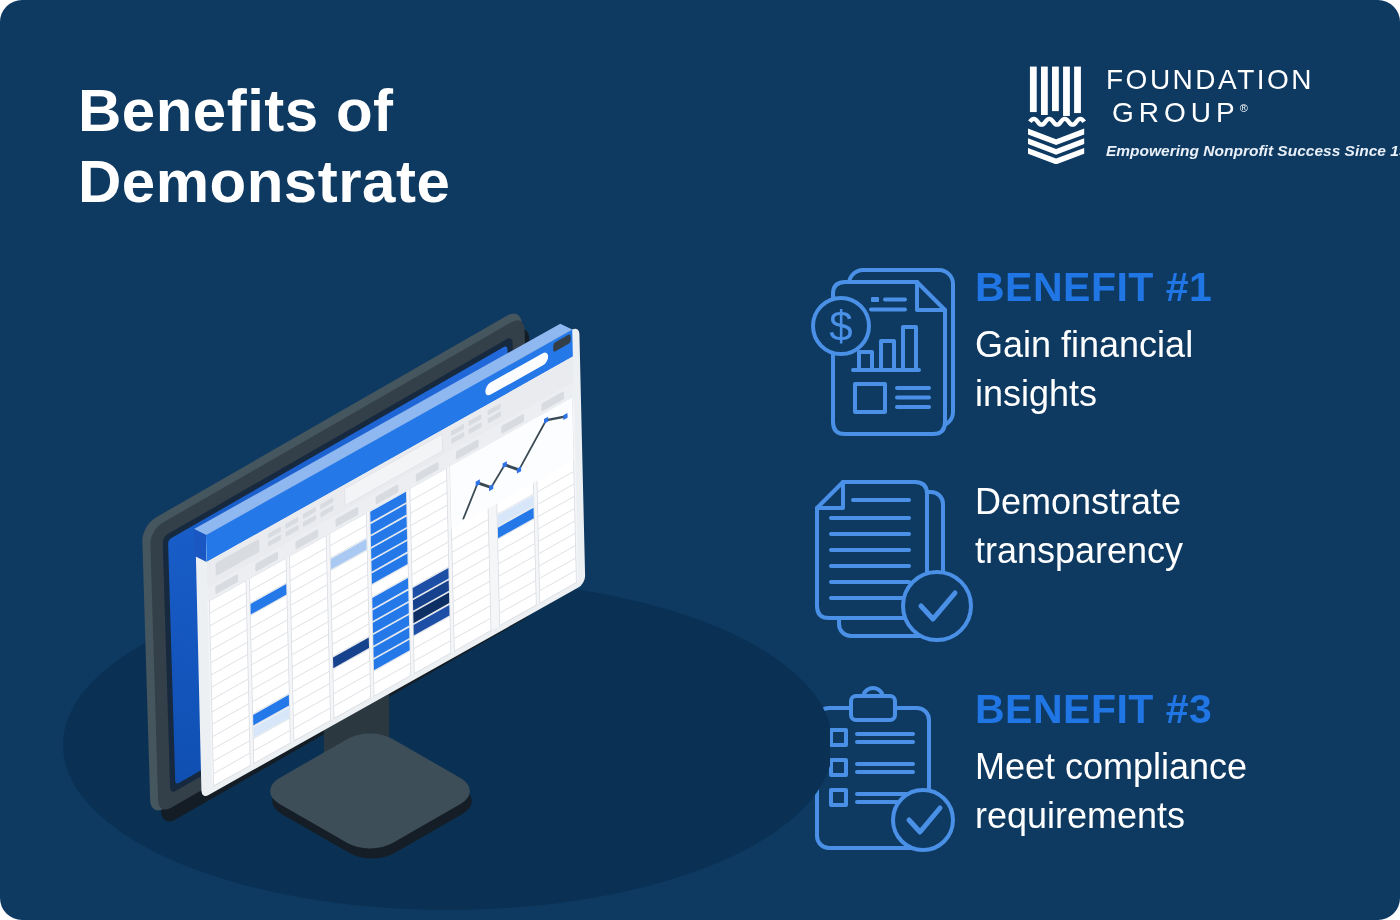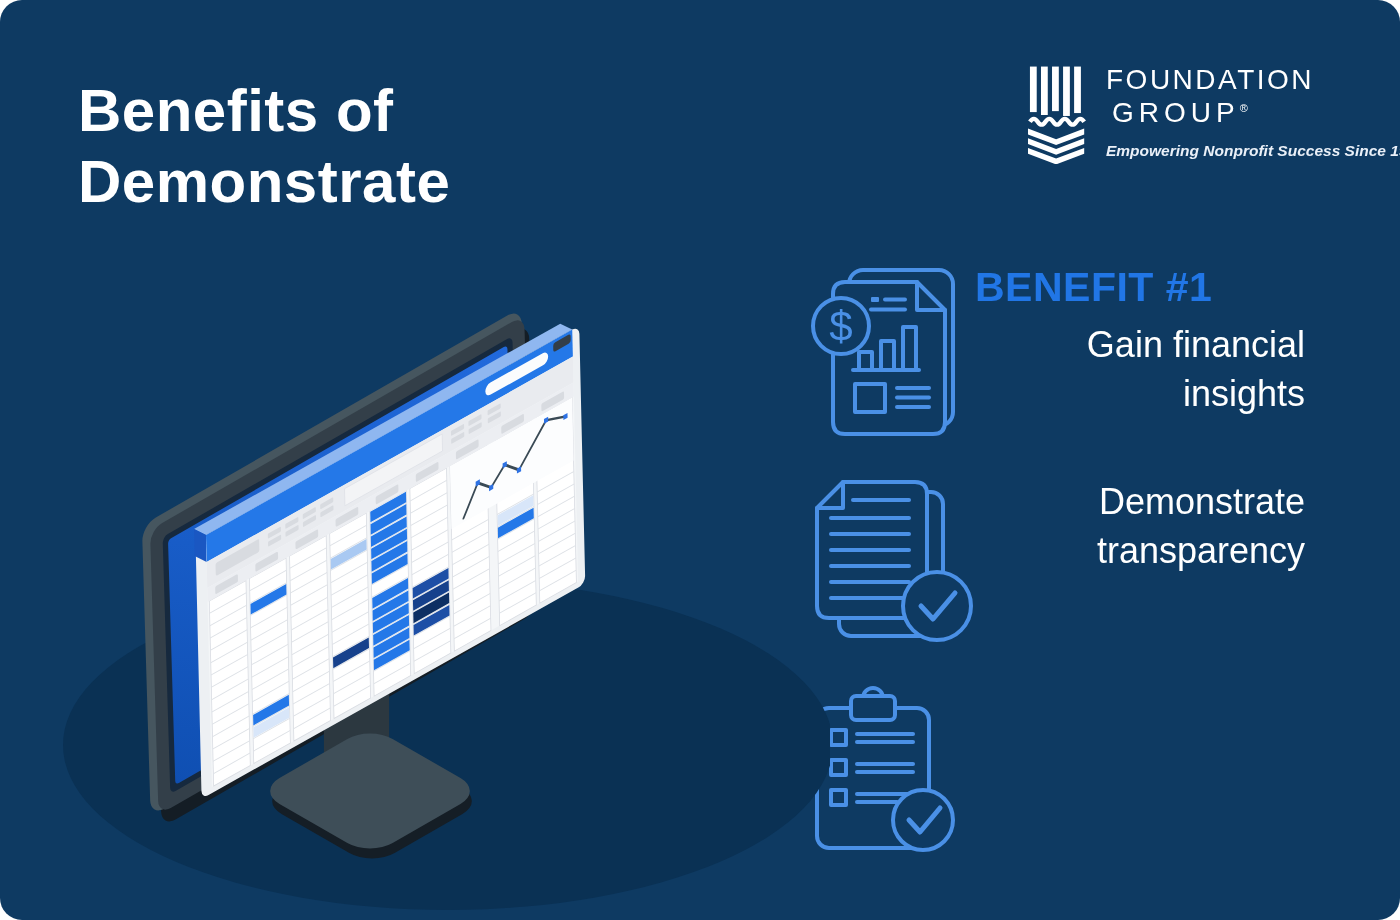--- a/index.html
+++ b/index.html
@@ -13,21 +13,21 @@
   .logo-name{font-size:28px;letter-spacing:2.5px;line-height:1.0;color:#fff;}
   .logo-name2{font-size:28px;letter-spacing:5px;margin-top:3px;margin-left:6px;color:#fff;}
   .reg{font-size:11px;vertical-align:super;letter-spacing:0;}
   .logo-tagline{font-size:15.5px;font-style:italic;font-weight:700;margin-top:13px;color:#EAF0F8;white-space:nowrap;}
   
   .benefit-row{position:absolute;left:805px;display:flex;width:580px;}
   .benefit-icon-wrap{flex:0 0 170px;padding-top:10px;color:var(--icon-blue,#4A90E6);}
   .benefit-text{}
   .benefit-heading{font-size:41px;font-weight:700;letter-spacing:.5px;color:var(--accent-blue,#2176E6);
         margin:14px 0 0 0;}
-  .benefit-desc{font-size:36px;color:var(--text-white,#fff);line-height:1.36;margin-top:10px;width:330px;text-align:right;}
+  .benefit-desc{font-size:36px;color:var(--text-white,#fff);line-height:1.36;margin-top:10px;width:330px;}
   .b-icon{stroke:currentColor;fill:none;stroke-width:4;stroke-linecap:round;stroke-linejoin:round;}
   .b-icon .mask{fill:var(--card-bg,#0E3A62);}
   .b-icon .dollar{fill:currentColor;stroke:none;font-size:42px;font-weight:400;}
   
   .illustration{position:absolute;left:30px;top:285px;width:800px;height:635px;}
 </style>
 </head>
 <body>
 
 <div class="card">
@@ -118,20 +118,24 @@
         <line x1="52" y1="60" x2="108" y2="60"></line>
         <rect x="26" y="78" width="15" height="15"></rect>
         <line x1="52" y1="82" x2="108" y2="82"></line>
         <line x1="52" y1="90" x2="108" y2="90"></line>
         <rect x="26" y="108" width="15" height="15"></rect>
         <line x1="52" y1="112" x2="108" y2="112"></line>
         <line x1="52" y1="120" x2="92" y2="120"></line>
         <circle class="mask" cx="118" cy="138" r="30" stroke="currentColor"></circle>
         <path d="M104,138 l11,12 l20,-24" stroke-width="5"></path>
       </svg>
+    </div>
+    <div class="benefit-text">
+      <div class="benefit-heading">BENEFIT #3</div>
+      <div class="benefit-desc">Meet compliance requirements</div>
     </div>
   </div>
 
   <div class="illustration">
     <svg viewBox="0 0 800 635" width="800" height="635">
       <defs>
         <linearGradient id="scr" x1="0" y1="1" x2="1" y2="0">
           <stop offset="0" stop-color="#0F4FB2"></stop>
           <stop offset="1" stop-color="#2169DC"></stop>
         </linearGradient>

